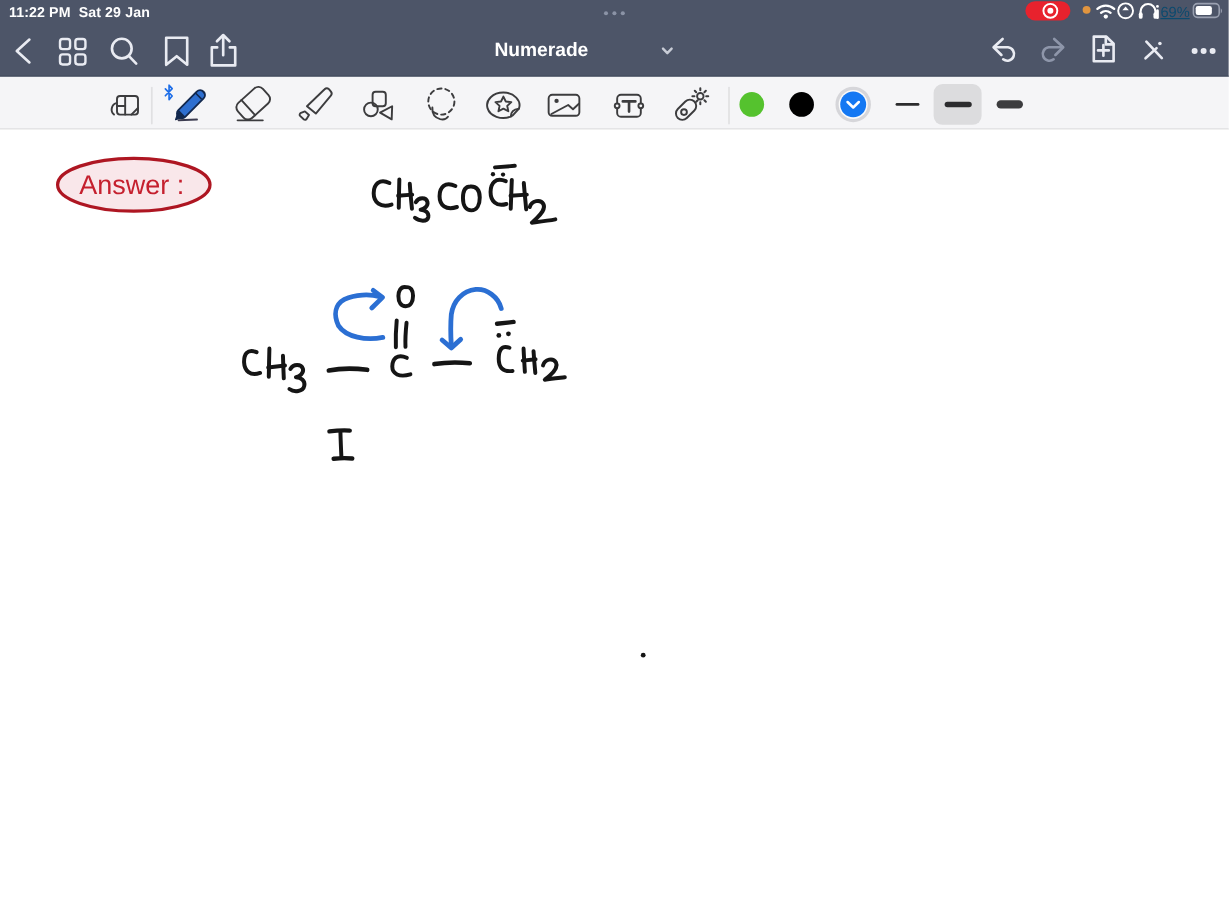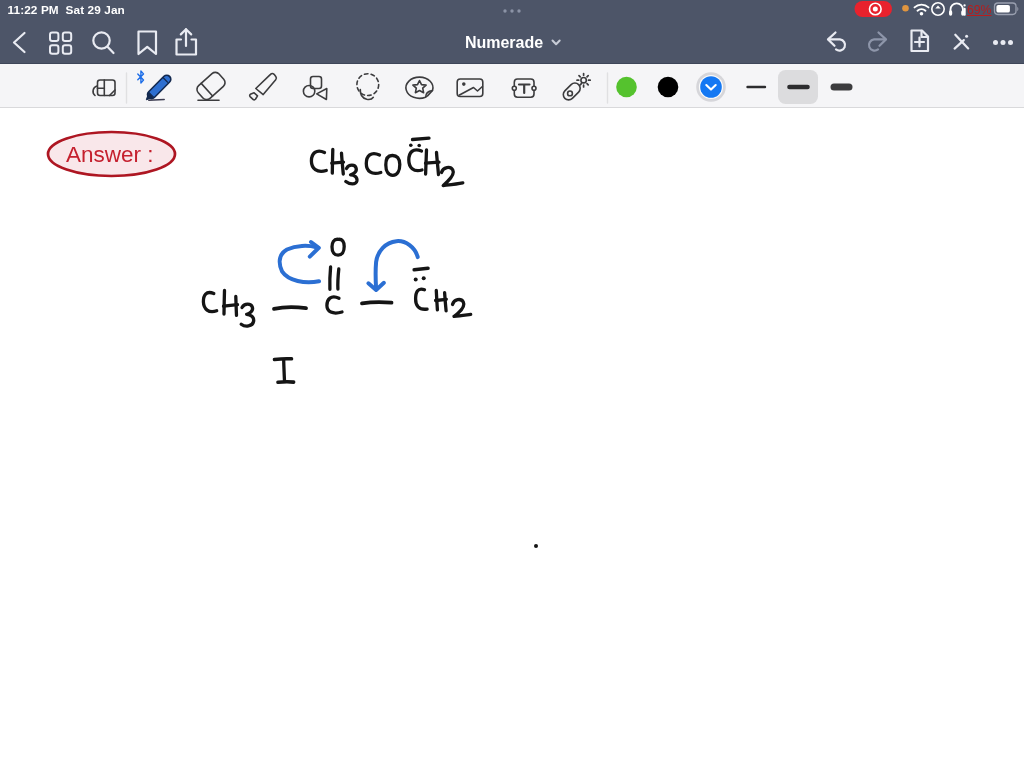--- a/index.html
+++ b/index.html
@@ -1,22 +1,22 @@
 <!DOCTYPE html>
 <html><head>
 <meta charset="utf-8">
 <style>
   html,body{margin:0;padding:0;width:1024px;height:768px;background:#fff;overflow:hidden;}
   body{font-family:"Liberation Sans", sans-serif;position:relative;}
   .topbar{position:absolute;left:0;top:0;width:1024px;height:64px;background:#4d5568;border-bottom:1px solid #3e4659;box-sizing:border-box;}
   .statustext{position:absolute;left:7.5px;top:3.2px;color:#fff;font-size:11.8px;font-weight:700;letter-spacing:0.1px;text-align:right;}
   .toolbar{position:absolute;left:0;top:64px;width:1024px;height:44px;background:#f5f5f7;border-bottom:1px solid #d9d9db;box-sizing:border-box;}
   .canvas{position:absolute;left:0;top:108px;width:1024px;height:660px;background:#fff;}
-  .navtitle{position:absolute;top:33.5px;left:412px;width:184px;text-align:center;color:#fff;font-size:16px;font-weight:700;}
-  .pct{position:absolute;left:967px;top:3.2px;color:#b91c1c;font-size:12.2px;font-weight:400;text-decoration:underline;}
+  .navtitle{position:absolute;top:33.5px;left:412px;width:184px;color:#fff;font-size:16px;font-weight:700;}
+  .pct{position:absolute;left:967px;top:3.2px;color:#0c4a6e;font-size:12.2px;font-weight:400;text-decoration:underline;}
   svg{position:absolute;left:0;top:0;}
 </style>
 </head>
 <body>
 <div class="topbar"></div>
 <div class="toolbar"></div>
 <div class="canvas"></div>
 <div class="statustext">11:22 PM&nbsp; Sat 29 Jan</div>
 <div class="navtitle">Numerade</div>
 <div class="pct">69%</div>

